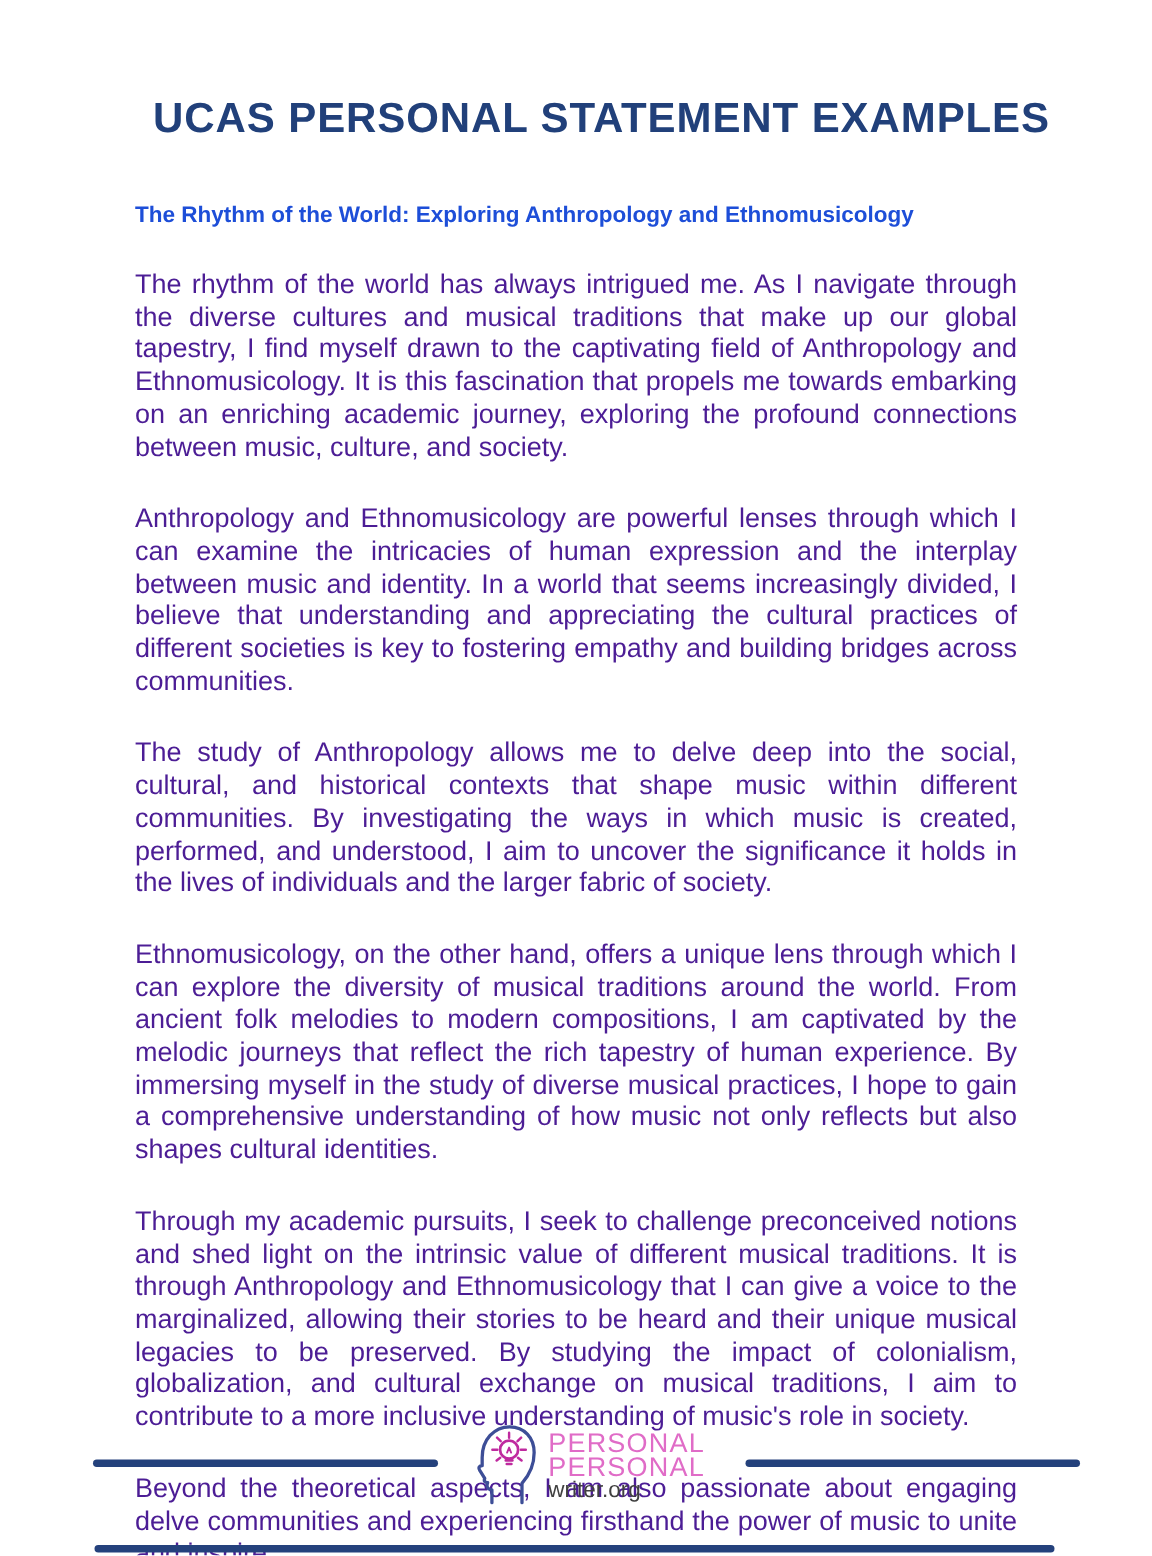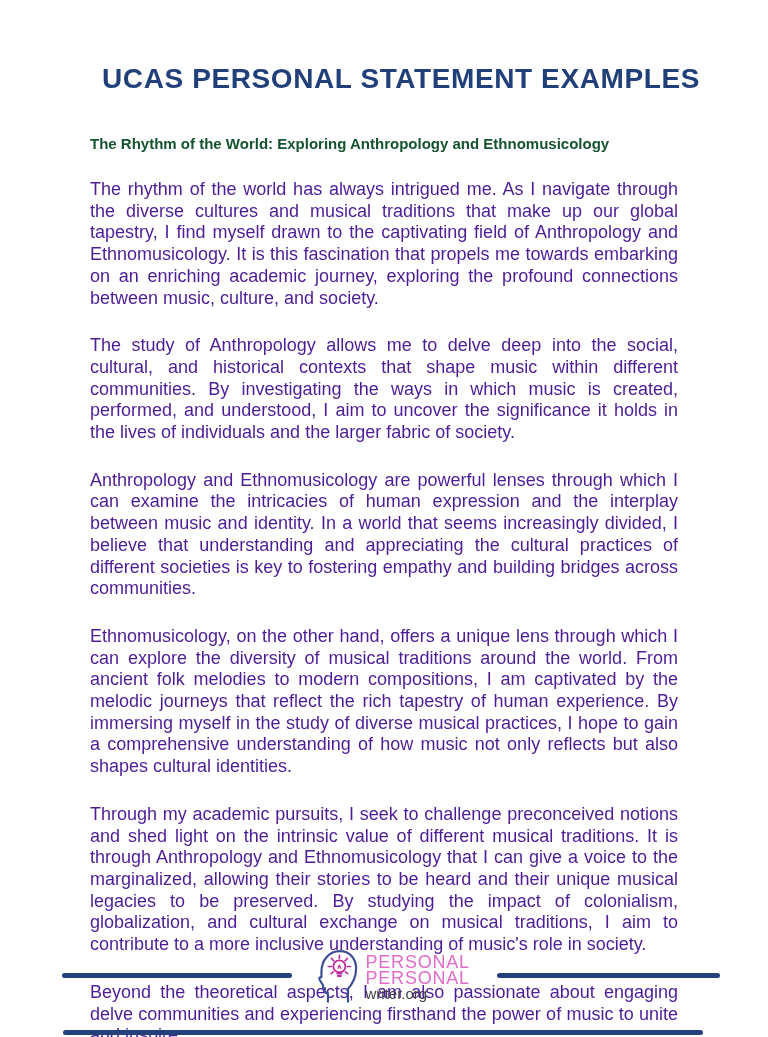--- a/index.html
+++ b/index.html
@@ -26,21 +26,21 @@
   }
   .content {
     position: absolute;
     top: 134px;
     left: 90px;
     width: 588px;
   }
   .statement-heading {
     font-size: 15px;
     font-weight: bold;
-    color: #14532d;
+    color: #1d4ed8;
     margin: 0 0 25px 0;
     line-height: 20px;
   }
   .content p {
     font-size: 18px;
     line-height: 21.7px;
     color: #4c1d95;
     text-align: justify;
     margin: 0 0 26px 0;
   }
@@ -94,22 +94,22 @@
 </head>
 <body>
 
 <div class="page">
 
   <h1 class="doc-title">UCAS PERSONAL STATEMENT EXAMPLES</h1>
 
   <div class="content">
     <h2 class="statement-heading">The Rhythm of the World: Exploring Anthropology and Ethnomusicology</h2>
     <p>The rhythm of the world has always intrigued me. As I navigate through the diverse cultures and musical traditions that make up our global tapestry, I find myself drawn to the captivating field of Anthropology and Ethnomusicology. It is this fascination that propels me towards embarking on an enriching academic journey, exploring the profound connections between music, culture, and society.</p>
+    <p>Anthropology and Ethnomusicology are powerful lenses through which I can examine the intricacies of human expression and the interplay between music and identity. In a world that seems increasingly divided, I believe that understanding and appreciating the cultural practices of different societies is key to fostering empathy and building bridges across communities.</p>
     <p>The study of Anthropology allows me to delve deep into the social, cultural, and historical contexts that shape music within different communities. By investigating the ways in which music is created, performed, and understood, I aim to uncover the significance it holds in the lives of individuals and the larger fabric of society.</p>
-    <p>Anthropology and Ethnomusicology are powerful lenses through which I can examine the intricacies of human expression and the interplay between music and identity. In a world that seems increasingly divided, I believe that understanding and appreciating the cultural practices of different societies is key to fostering empathy and building bridges across communities.</p>
     <p>Ethnomusicology, on the other hand, offers a unique lens through which I can explore the diversity of musical traditions around the world. From ancient folk melodies to modern compositions, I am captivated by the melodic journeys that reflect the rich tapestry of human experience. By immersing myself in the study of diverse musical practices, I hope to gain a comprehensive understanding of how music not only reflects but also shapes cultural identities.</p>
     <p>Through my academic pursuits, I seek to challenge preconceived notions and shed light on the intrinsic value of different musical traditions. It is through Anthropology and Ethnomusicology that I can give a voice to the marginalized, allowing their stories to be heard and their unique musical legacies to be preserved. By studying the impact of colonialism, globalization, and cultural exchange on musical traditions, I aim to contribute to a more inclusive understanding of music's role in society.</p>
     <p>Beyond the theoretical aspects, I am also passionate about engaging delve communities and experiencing firsthand the power of music to unite and inspire.</p>
   </div>
 
   <div class="footer">
     <div class="rule rule-left"></div>
     <div class="rule rule-right"></div>
 
     <div class="logo">

